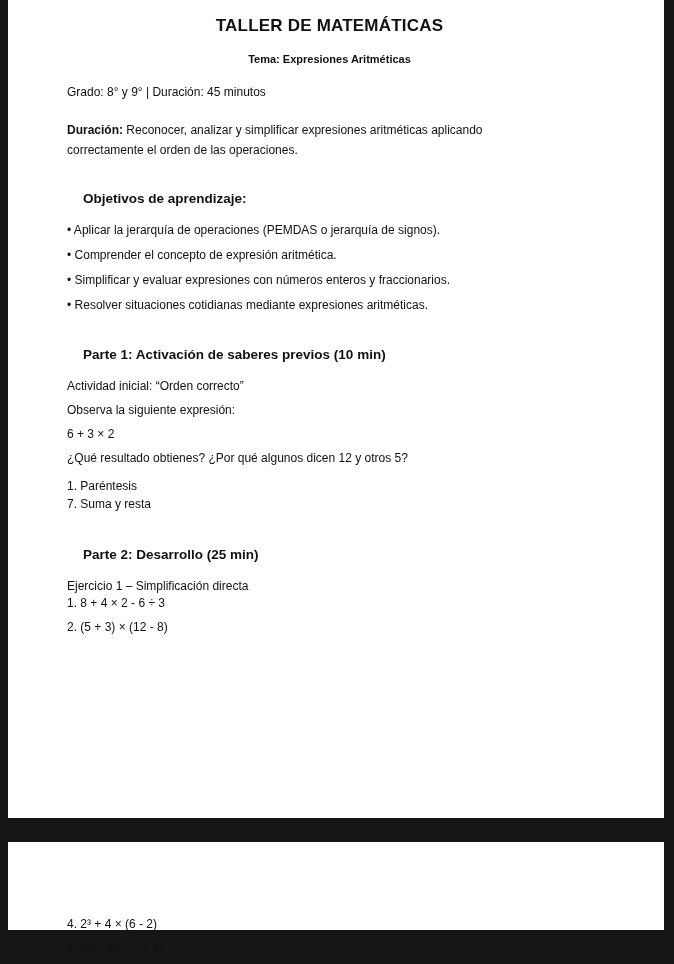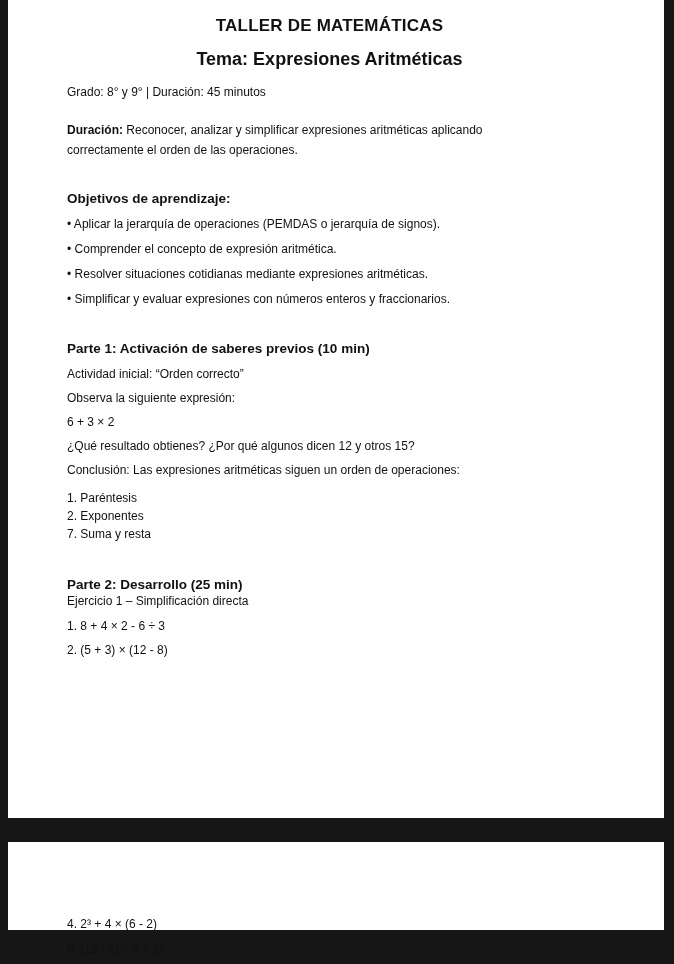--- a/index.html
+++ b/index.html
@@ -18,43 +18,43 @@
     width:656px;
     background:#ffffff;
     box-sizing:border-box;
     padding-left:59px;
     padding-right:72px;
   }
   .page1 { top:0; height:818px; }
   .page2 { top:842px; height:88px; padding-top:75px; }
 
   .doc-title    { margin:16px 0 0 0; font-size:17px;   line-height:20px; font-weight:bold; text-align:center; letter-spacing:0.2px; }
-  .doc-subtitle { margin:16px 0 0 0; font-size:18px; line-height:15px; font-weight:bold; text-align:center; }
+  .doc-subtitle { margin:16px 0 0 0; font-size:11px; line-height:15px; font-weight:bold; text-align:center; }
 
   p { margin:0; font-size:12px; line-height:15px; }
 
   .meta            { margin-top:18px; }
   .proposito       { margin-top:20px; line-height:20px; max-width:480px; }
   .proposito strong{ font-weight:bold; }
 
-  .section-heading   { margin:0; font-size:13.5px; line-height:17px; font-weight:bold; }
+  .section-heading   { margin:16px; font-size:13.5px; line-height:17px; font-weight:bold; }
   .objetivos-heading { margin-top:30px; }
   .bullet            { margin-top:10px; }
 
   .parte1-heading { margin-top:33px; }
   .p-line            { margin-top:10px; }
   .p-line + .p-line  { margin-top:9px; }
 
   .orden-list  { margin-top:11px; }
   .orden-item  { line-height:18px; margin:0; }
 
   .parte2-heading { margin-top:33px; }
   .ej-label              { margin-top:1px; }
   .ej-item               { margin-top:9px; }
-  .ej-label + .ej-item   { margin-top:10px; }
+  .ej-label + .ej-item   { margin-top:2px; }
 
   .page2 .ej-item            { margin-top:0; }
   .page2 .ej-item + .ej-item { margin-top:10px; }
 </style>
 </head>
 <body>
 
 <div class="viewer">
 
   <div class="page page1">
@@ -62,34 +62,32 @@
     <h2 class="doc-subtitle">Tema: Expresiones Aritméticas</h2>
 
     <p class="meta">Grado: 8° y 9° | Duración: 45 minutos</p>
 
     <p class="proposito"><strong>Duración:</strong><span> Reconocer, analizar y simplificar expresiones aritméticas aplicando correctamente el orden de las operaciones.</span></p>
 
     <h3 class="section-heading objetivos-heading">Objetivos de aprendizaje:</h3>
     <div class="bullet-list">
       <p class="bullet">• Aplicar la jerarquía de operaciones (PEMDAS o jerarquía de signos).</p>
       <p class="bullet">• Comprender el concepto de expresión aritmética.</p>
+      <p class="bullet">• Simplificar y evaluar expresiones con números enteros y fraccionarios.</p>
       <p class="bullet">• Resolver situaciones cotidianas mediante expresiones aritméticas.</p>
-      <p class="bullet">• Simplificar y evaluar expresiones con números enteros y fraccionarios.</p>
     </div>
 
     <h3 class="section-heading parte1-heading">Parte 1: Activación de saberes previos (10 min)</h3>
     <p class="p-line">Actividad inicial: “Orden correcto”</p>
     <p class="p-line">Observa la siguiente expresión:</p>
     <p class="p-line">6 + 3 × 2</p>
-    <p class="p-line">¿Qué resultado obtienes? ¿Por qué algunos dicen 12 y otros 15?</p>
-    <p class="p-line">Conclusión: Las expresiones aritméticas siguen un orden de operaciones:</p>
+    <p class="p-line">¿Qué resultado obtienes? ¿Por qué algunos dicen 12 y otros 5?</p>
 
     <div class="orden-list">
       <p class="orden-item">1. Paréntesis</p>
-      <p class="orden-item">2. Exponentes</p>
       <p class="orden-item">7. Suma y resta</p>
     </div>
 
     <h3 class="section-heading parte2-heading">Parte 2: Desarrollo (25 min)</h3>
     <p class="ej-label">Ejercicio 1 – Simplificación directa</p>
     <p class="ej-item">1. 8 + 4 × 2 - 6 ÷ 3</p>
     <p class="ej-item">2. (5 + 3) × (12 - 8)</p>
   </div>
 
   <div class="page page2">

